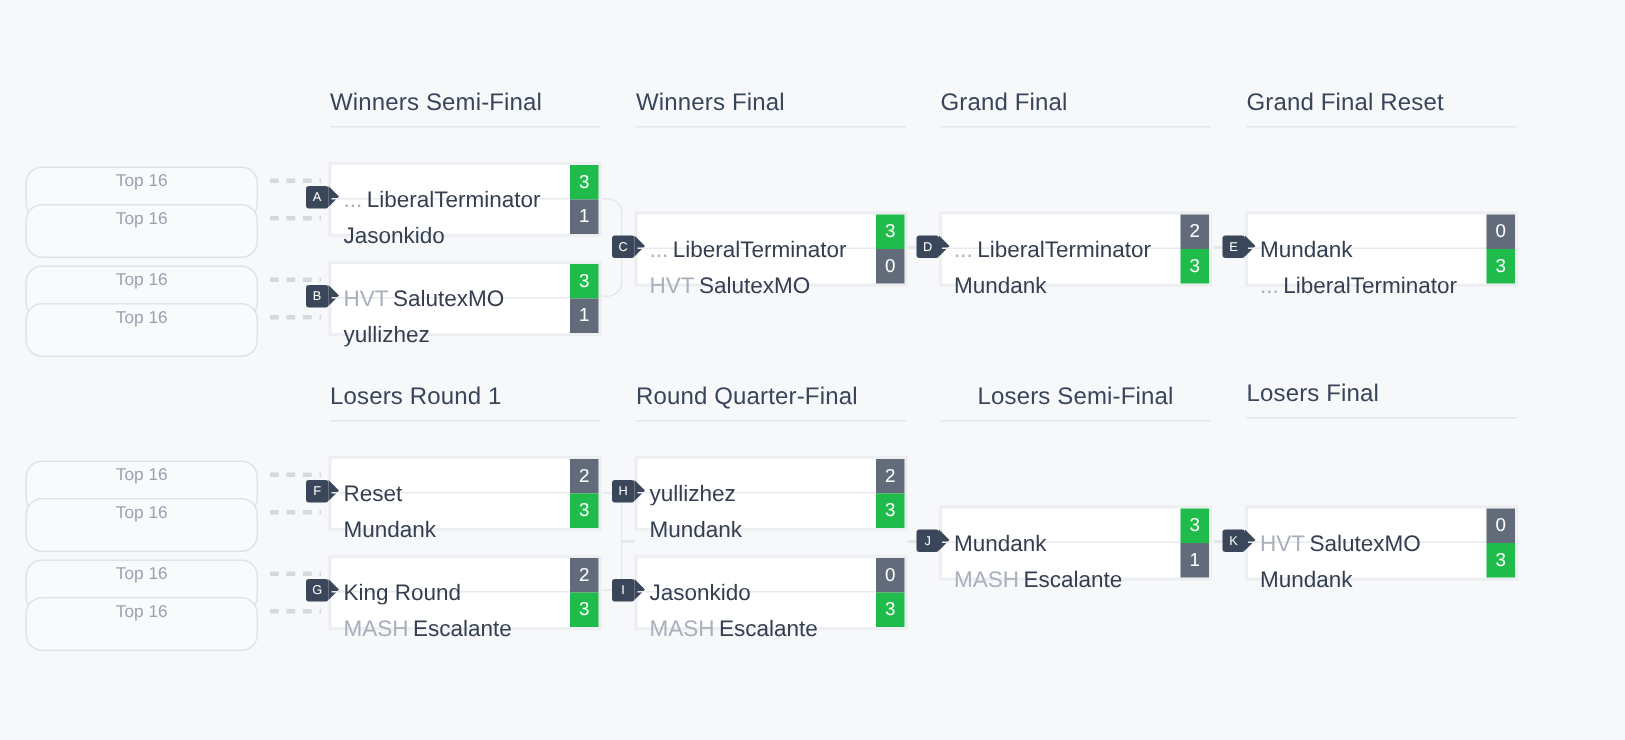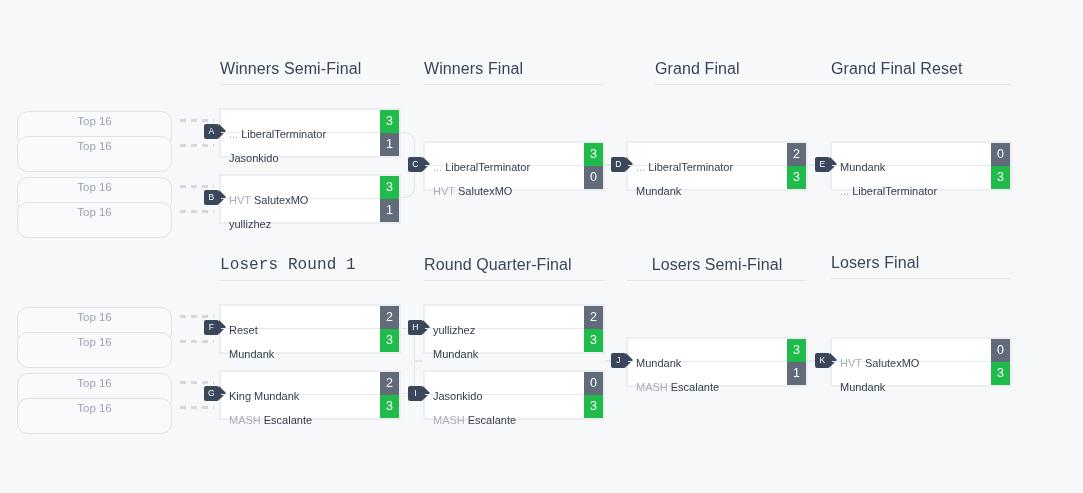--- a/index.html
+++ b/index.html
@@ -87,21 +87,21 @@
     display: flex;
     align-items: center;
     box-sizing: border-box;
   }
   .match-row.top {
     border-bottom: 1px solid #e8eaee;
   }
   .competitor {
     flex: 1 1 auto;
     padding-left: 8px;
-    font-size: 11px;
+    font-size: 15px;
     line-height: 14px;
     color: #343e4f;
     white-space: nowrap;
     overflow: hidden;
     text-overflow: ellipsis;
     margin-top: 26px;
   }
   .tag {
     color: #a9b0bb;
     margin-right: 3px;
@@ -206,29 +206,29 @@
     <div class="connector-stub" style="left: 605px; top: 360px; width: 21px;"></div>
     <div class="connector-stub" style="left: 809px; top: 360px; width: 21px;"></div>
     <div class="round-header" style="left: 220px; top: 60px;">
       <div class="round-title">Winners Semi-Final</div>
       <div class="round-rule"></div>
     </div>
     <div class="round-header" style="left: 424px; top: 60px;">
       <div class="round-title">Winners Final</div>
       <div class="round-rule"></div>
     </div>
-    <div class="round-header" style="left: 655px; top: 60px;">
+    <div class="round-header" style="left: 627px; top: 60px;">
       <div class="round-title">Grand Final</div>
       <div class="round-rule"></div>
     </div>
     <div class="round-header" style="left: 831px; top: 60px;">
       <div class="round-title">Grand Final Reset</div>
       <div class="round-rule"></div>
     </div>
-    <div class="round-header" style="left: 220px; top: 256px; font-family: Liberation Mono, monospace;">
+    <div class="round-header" style="left: 220px; top: 256px;">
       <div class="round-title">Losers Round 1</div>
       <div class="round-rule"></div>
     </div>
     <div class="round-header" style="left: 424px; top: 256px;">
       <div class="round-title">Round Quarter-Final</div>
       <div class="round-rule"></div>
     </div>
     <div class="round-header" style="left: 627px; top: 256px; text-align: center;">
       <div class="round-title">Losers Semi-Final</div>
       <div class="round-rule"></div>
@@ -299,21 +299,21 @@
         <div class="score">2</div>
       </div>
       <div class="match-row bottom">
         <div class="competitor"><span>Mundank</span></div>
         <div class="score win">3</div>
       </div>
     </div>
     <div class="match" style="left: 220px; top: 371px;">
       <div class="match-tag">G</div>
       <div class="match-row top">
-        <div class="competitor"><span>King Mundank</span></div>
+        <div class="competitor"><span>King Round</span></div>
         <div class="score">2</div>
       </div>
       <div class="match-row bottom">
         <div class="competitor"><span class="tag">MASH</span><span>Escalante</span></div>
         <div class="score win">3</div>
       </div>
     </div>
     <div class="match" style="left: 424px; top: 305px;">
       <div class="match-tag">H</div>
       <div class="match-row top">

